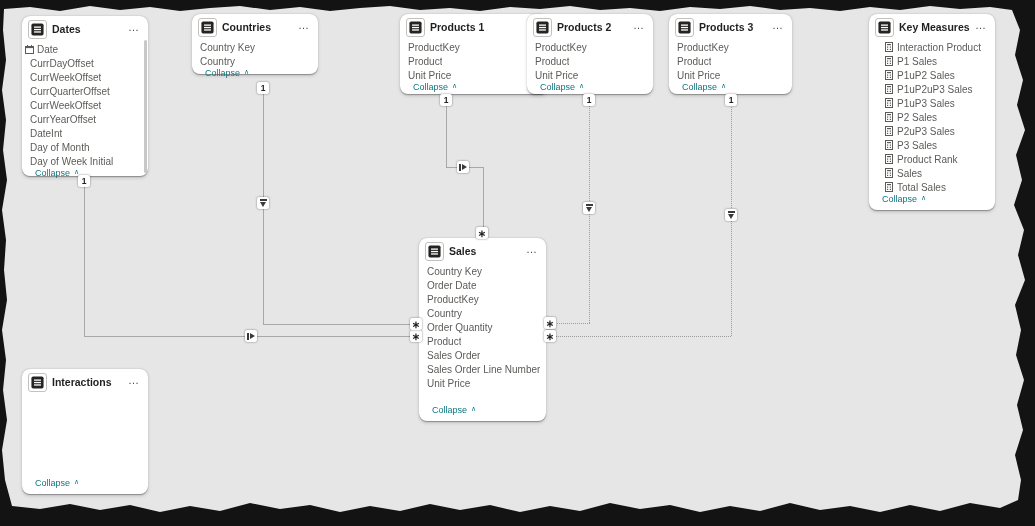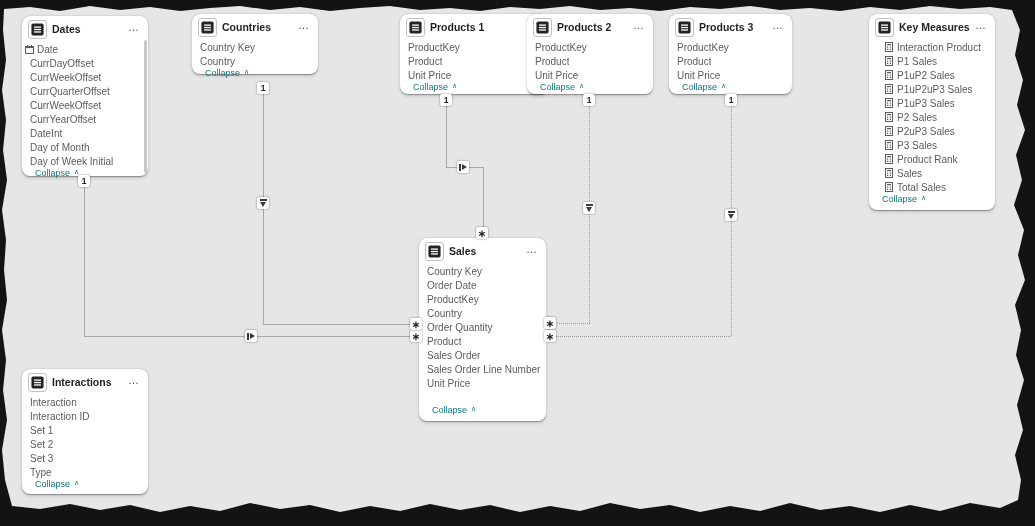--- a/index.html
+++ b/index.html
@@ -469,40 +469,20 @@
             <svg width="13" height="13" viewBox="0 0 15 15">
               <rect x="0.5" y="0.5" width="14" height="14" rx="2" fill="#252423"></rect>
               <rect x="3.5" y="4" width="8" height="1.5" fill="#fff"></rect>
               <rect x="3.5" y="6.8" width="8" height="1.5" fill="#fff"></rect>
               <rect x="3.5" y="9.6" width="8" height="1.5" fill="#fff"></rect>
             </svg>
           </span>
       <span class="ctitle">Interactions</span>
       <span class="more">…</span>
     </div>
-    <div class="rows">
-      <div class="row">
-            <span class="ftxt">Interaction</span>
-          </div>
-      <div class="row">
-            <span class="ftxt">Interaction ID</span>
-          </div>
-      <div class="row">
-            <span class="ftxt">Set 1</span>
-          </div>
-      <div class="row">
-            <span class="ftxt">Set 2</span>
-          </div>
-      <div class="row">
-            <span class="ftxt">Set 3</span>
-          </div>
-      <div class="row">
-            <span class="ftxt">Type</span>
-          </div>
-    </div>
     <div class="collapse">
           <span class="clbl">Collapse</span>
           <span class="chev">∧</span>
         </div>
   </div>
 
 </div>
 </div>
 
 </body></html>

